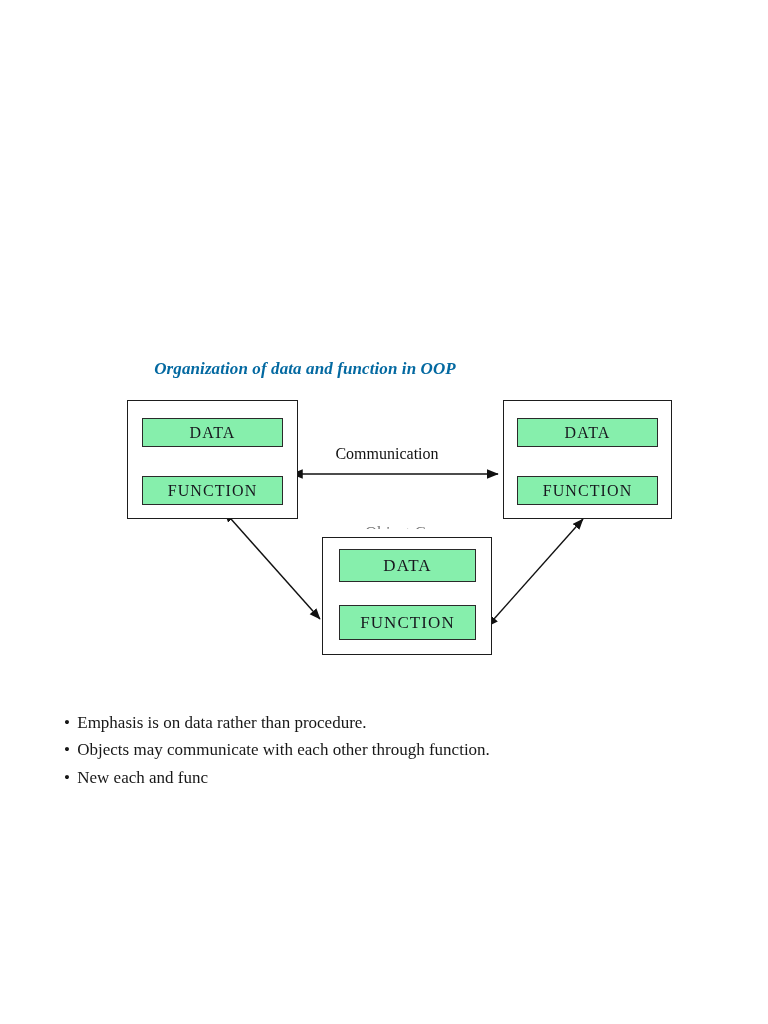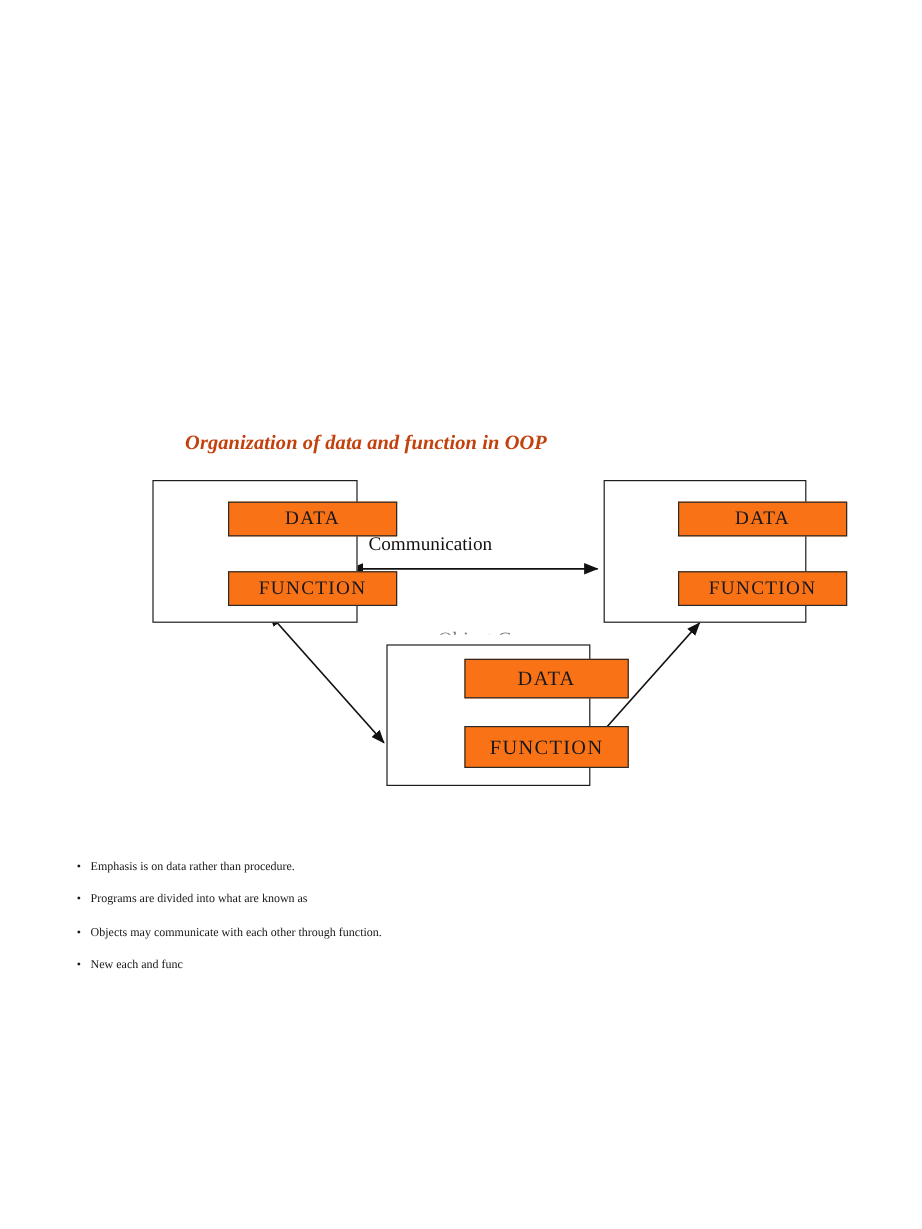--- a/index.html
+++ b/index.html
@@ -35,21 +35,21 @@
   .fig-title {
     position: absolute;
     left: 0;
     top: 359px;
     width: 610px;
     text-align: center;
     font-style: italic;
     font-weight: bold;
     font-size: 17px;
     letter-spacing: 0.1px;
-    color: #c2410c;
+    color: #0369a1;
   }
 
   .obj-label {
     position: absolute;
     font-size: 17px;
     color: #111111;
     white-space: nowrap;
     margin-top: 28px;
   }
   #object-a-label { left: 168px; top: 382px; }
@@ -75,61 +75,61 @@
     box-sizing: border-box;
   }
   #object-a-box { left: 127px; top: 400px; width: 171px; height: 119px; }
   #object-b-box { left: 503px; top: 400px; width: 169px; height: 119px; }
   #object-c-box { left: 322px; top: 537px; width: 170px; height: 118px; }
 
   
   .member-box {
     position: absolute;
     border: 1.4px solid #2a2a2a;
-    background: #f97316;
+    background: #86efac;
     box-sizing: border-box;
     display: flex;
     align-items: center;
     justify-content: center;
     font-size: 16px;
     letter-spacing: 1.1px;
     color: #17171e;
-    margin-left: 48px;
   }
   #a-data     { left: 142px; top: 418px; width: 141px; height: 29px; }
   #a-function { left: 142px; top: 476px; width: 141px; height: 29px; }
   #b-data     { left: 517px; top: 418px; width: 141px; height: 29px; }
   #b-function { left: 517px; top: 476px; width: 141px; height: 29px; }
   #c-data     { left: 339px; top: 549px; width: 137px; height: 33px; }
   #c-function { left: 339px; top: 605px; width: 137px; height: 35px; }
 
   #c-data, #c-function { font-size: 17px; }
 
   .comm-label {
     position: absolute;
     left: 307px;
     top: 445px;
     width: 160px;
+    text-align: center;
     font-size: 16px;
     color: #111111;
     white-space: nowrap;
   }
 
   
   #bullet-list {
     position: absolute;
     left: 64px;
     top: 709px;
     width: 660px;
     margin: 0;
     padding: 0;
     list-style: none;
   }
   #bullet-list li {
-    font-size: 10px;
+    font-size: 17px;
     line-height: 27.3px;
     color: #171717;
     white-space: nowrap;
   }
   #bullet-list li .bullet-dot {
     display: inline-block;
     width: 9px;
   }
 </style>
 </head>
@@ -180,16 +180,15 @@
   <div class="member-box" id="b-function">FUNCTION</div>
 
   <div class="member-box" id="c-data">DATA</div>
   <div class="member-box" id="c-function">FUNCTION</div>
 
   <div class="comm-label">Communication</div>
 </div>
 
 <ul id="bullet-list">
     <li><span class="bullet-dot">•</span> <span>Emphasis is on data rather than procedure.</span></li>
-    <li><span class="bullet-dot">•</span> <span>Programs are divided into what are known as</span></li>
     <li><span class="bullet-dot">•</span> <span>Objects may communicate with each other through function.</span></li>
     <li><span class="bullet-dot">•</span> <span>New each and func</span></li>
   </ul>
 
 </body></html>

